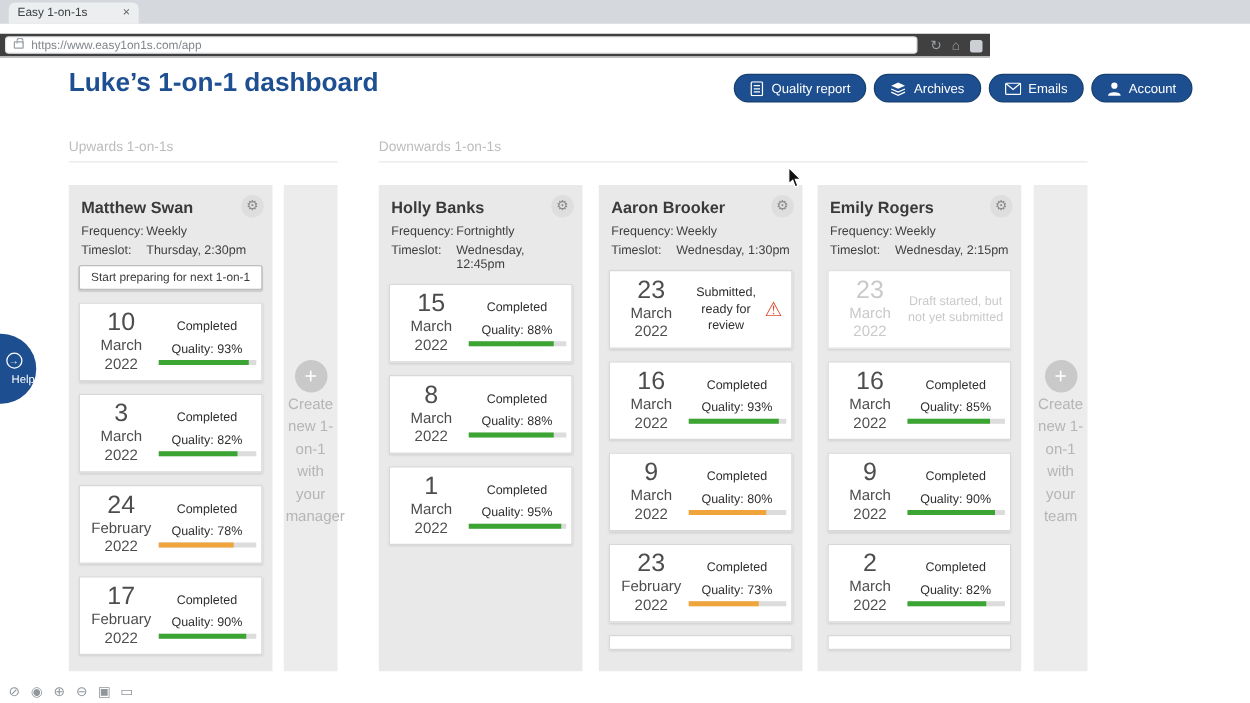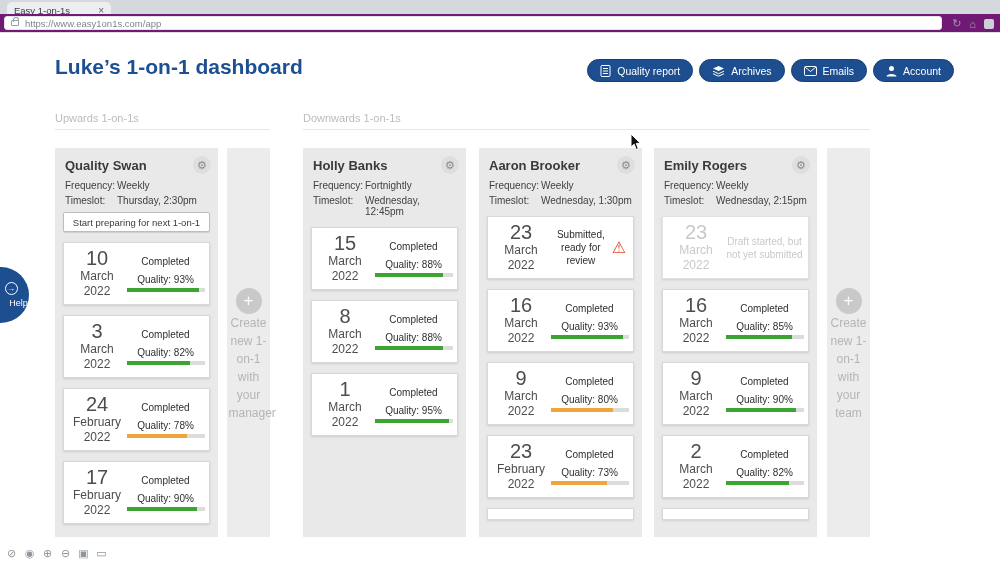--- a/index.html
+++ b/index.html
@@ -12,21 +12,21 @@
   
   .tabstrip { position:absolute; left:0; top:0; width:1000px; height:19px; background:#d5d8dc; }
   .tab {
     position:absolute; left:7px; top:2px; width:104px; height:17px; background:#eceef0;
     border-radius:5px 5px 0 0; display:flex; align-items:center; padding:0 7px;
     font-size:9.5px; color:#3c4043;
   }
   .tab-title { flex:1; white-space:nowrap; overflow:hidden; }
   .tab-close { color:#5f6368; font-size:10px; margin-left:4px; }
   .toolbar {
-    position:absolute; left:0; top:14px; width:1000px; height:19px; background:#701a75;
+    position:absolute; left:0; top:27px; width:792px; height:19px; background:#404040;
     border-bottom:1px solid #dddfe2;
   }
   .addr {
     position:absolute; left:4px; right:58px; top:2px; height:14px; background:#fff;
     border:1px solid #e1e4e8; border-radius:3px; display:flex; align-items:center; padding:0 6px;
   }
   .lock { width:8px; height:6px; border:1px solid #9aa0a6; border-radius:1px; position:relative; }
   .lock::before {
     content:""; position:absolute; top:-4px; left:1px; width:4px; height:4px;
     border:1px solid #9aa0a6; border-bottom:none; border-radius:3px 3px 0 0;
@@ -185,21 +185,21 @@
       </svg>
     <span>Account</span>
   </div>
 </div>
 
 <div class="section-label" id="sec-up">Upwards 1-on-1s</div>
 <div class="section-label" id="sec-down">Downwards 1-on-1s</div>
 
 <div class="person-col" id="col-0">
   <div class="gear"><span>⚙</span></div>
-  <div class="person-name">Quality Swan</div>
+  <div class="person-name">Matthew Swan</div>
   <div class="info-row">
       <span class="info-label">Frequency:</span>
       <span>Weekly</span>
     </div>
   <div class="info-row">
       <span class="info-label">Timeslot:</span>
       <span>Thursday, 2:30pm</span>
     </div>
   <div class="prepare-btn">Start preparing for next 1-on-1</div>
 

